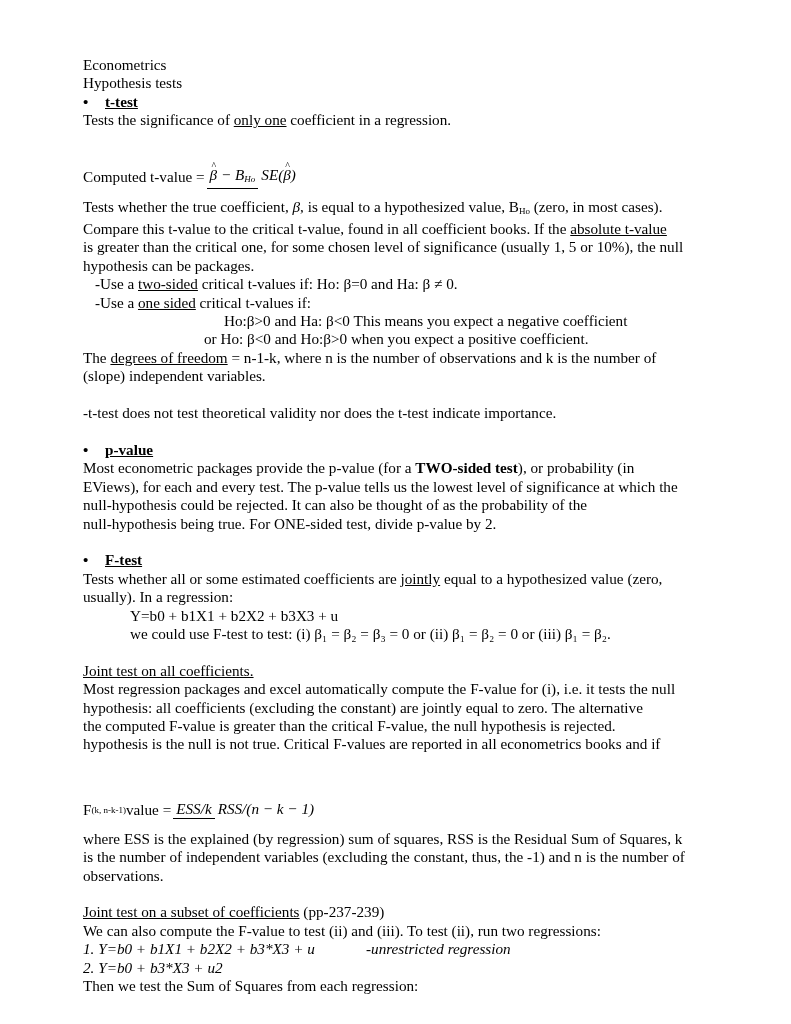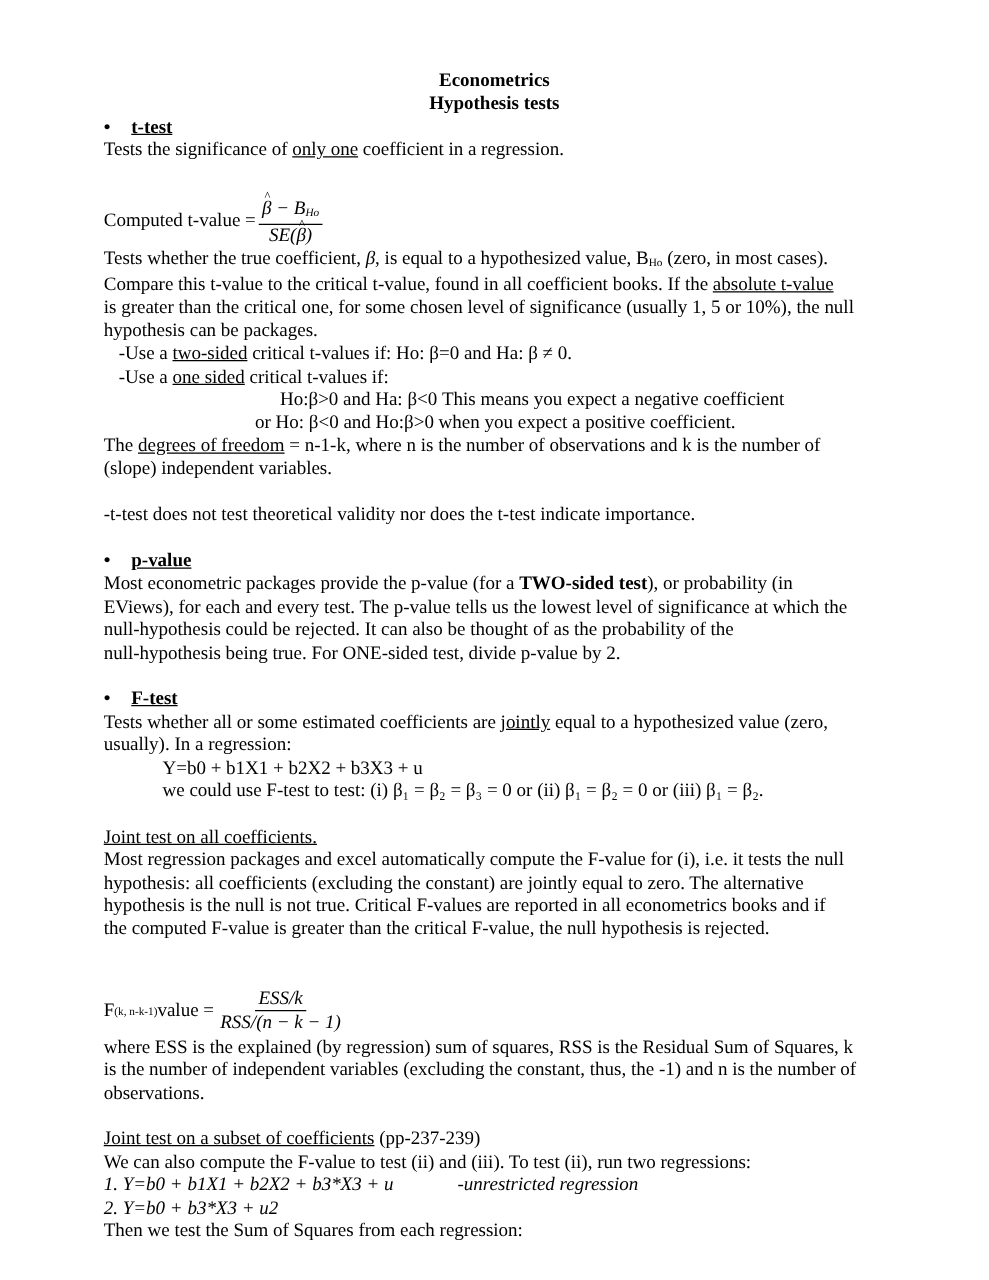--- a/index.html
+++ b/index.html
@@ -1,27 +1,27 @@
 <!DOCTYPE html>
 <html><head>
 <meta charset="utf-8">
 <style>
   html, body { margin: 0; padding: 0; background: #ffffff; }
   body { width: 791px; height: 1024px; position: relative; overflow: hidden;
          font-family: "Liberation Serif", "DejaVu Serif", serif; color: #000; font-size: 15.2px; }
   .page { position: absolute; left: 83px; top: 56px; width: 625px; line-height: 18.4px; }
-  .center { text-align: center; font-weight: bold; }
+  .center { text-align: left; font-weight: normal; }
   .line { white-space: nowrap; }
   .u { text-decoration: underline; }
   .b { font-weight: bold; }
   .i { font-style: italic; }
   .bullet-h { display: flex; align-items: baseline; font-weight: bold; }
   .bullet-h .dot { width: 22px; display: inline-block; }
   .gap { height: 18.4px; }
-  .frac { display: inline-flex; flex-direction: column; align-items: center; vertical-align: middle; font-style: italic; margin-left: 2px; }
+  .frac { display: inline-flex; flex-direction: row; vertical-align: middle; font-style: italic; margin-left: 2px; }
   .frac .num { padding: 0 3px; border-bottom: 1px solid #000; line-height: 18px; }
   .frac .den { padding: 0 3px; line-height: 18px; }
   .formula-line { height: 40px; display: flex; align-items: center; margin-top: 28px; }
   .sub { font-size: 9px; vertical-align: -2px; }
   .indent1 { padding-left: 12px; }
   .indent-mid1 { padding-left: 141px; }
   .indent-mid2 { padding-left: 121px; }
   .indent-eq { padding-left: 47px; }
   .col2 { display: inline-block; position: absolute; left: 283px; }
   .rel { position: relative; font-style: italic; }
@@ -94,22 +94,22 @@
     <span>Tests whether all or some estimated coefficients are </span><span class="u">jointly</span><span> equal to a hypothesized value (zero,</span>
   </div>
   <div class="line">usually).  In a regression:</div>
   <div class="line indent-eq">Y=b0 + b1X1 + b2X2 + b3X3 + u</div>
   <div class="line indent-eq">we could use F-test to test: (i) β₁ = β₂ = β₃ = 0  or  (ii) β₁ = β₂ = 0   or    (iii) β₁ = β₂.</div>
   <div class="gap"></div>
 
   <div class="line u">Joint test on all coefficients.</div>
   <div class="line">Most regression packages and excel automatically compute the F-value for (i), i.e. it tests the null</div>
   <div class="line">hypothesis: all coefficients (excluding the constant) are jointly equal to zero.  The alternative</div>
+  <div class="line">the computed F-value is greater than the critical F-value, the null hypothesis is rejected.</div>
   <div class="line">hypothesis is the null is not true.  Critical F-values are reported in all econometrics books and if</div>
-  <div class="line">the computed F-value is greater than the critical F-value, the null hypothesis is rejected.</div>
   <div style="height:8px"></div>
 
   <div class="formula-line">
     <span>F</span>
       <span class="sub">(k,  n-k-1)</span>
       <span> value = </span>
     <span class="frac">
       <span class="num">ESS/k</span>
       <span class="den">RSS/(n − k − 1)</span>
     </span>

